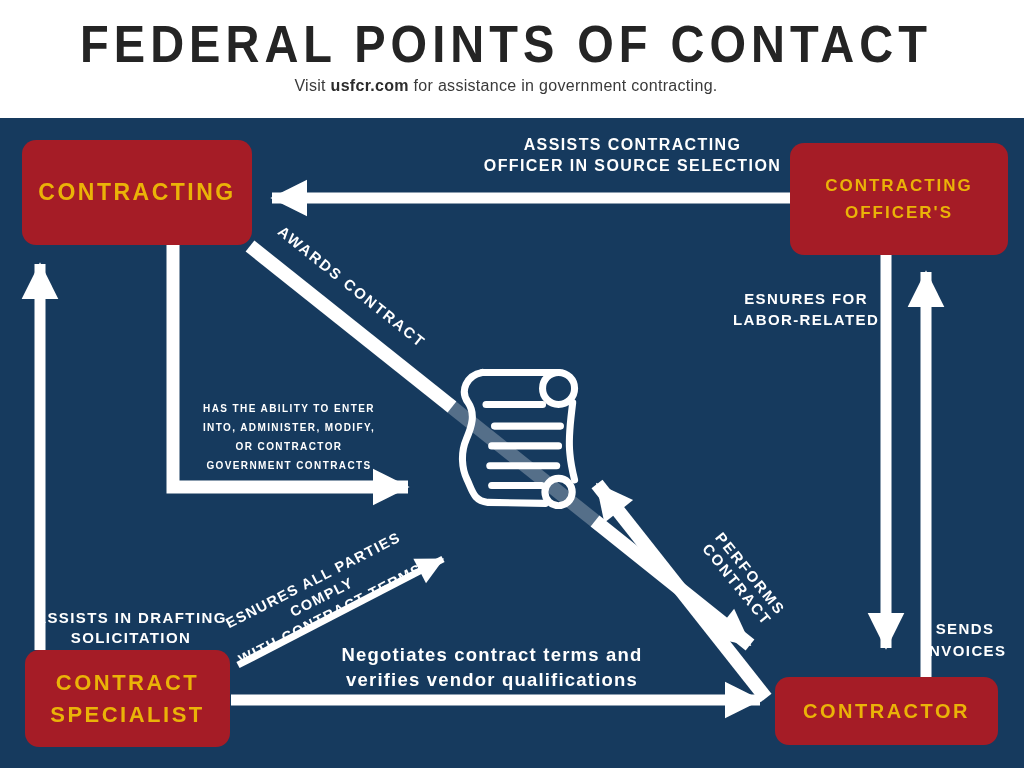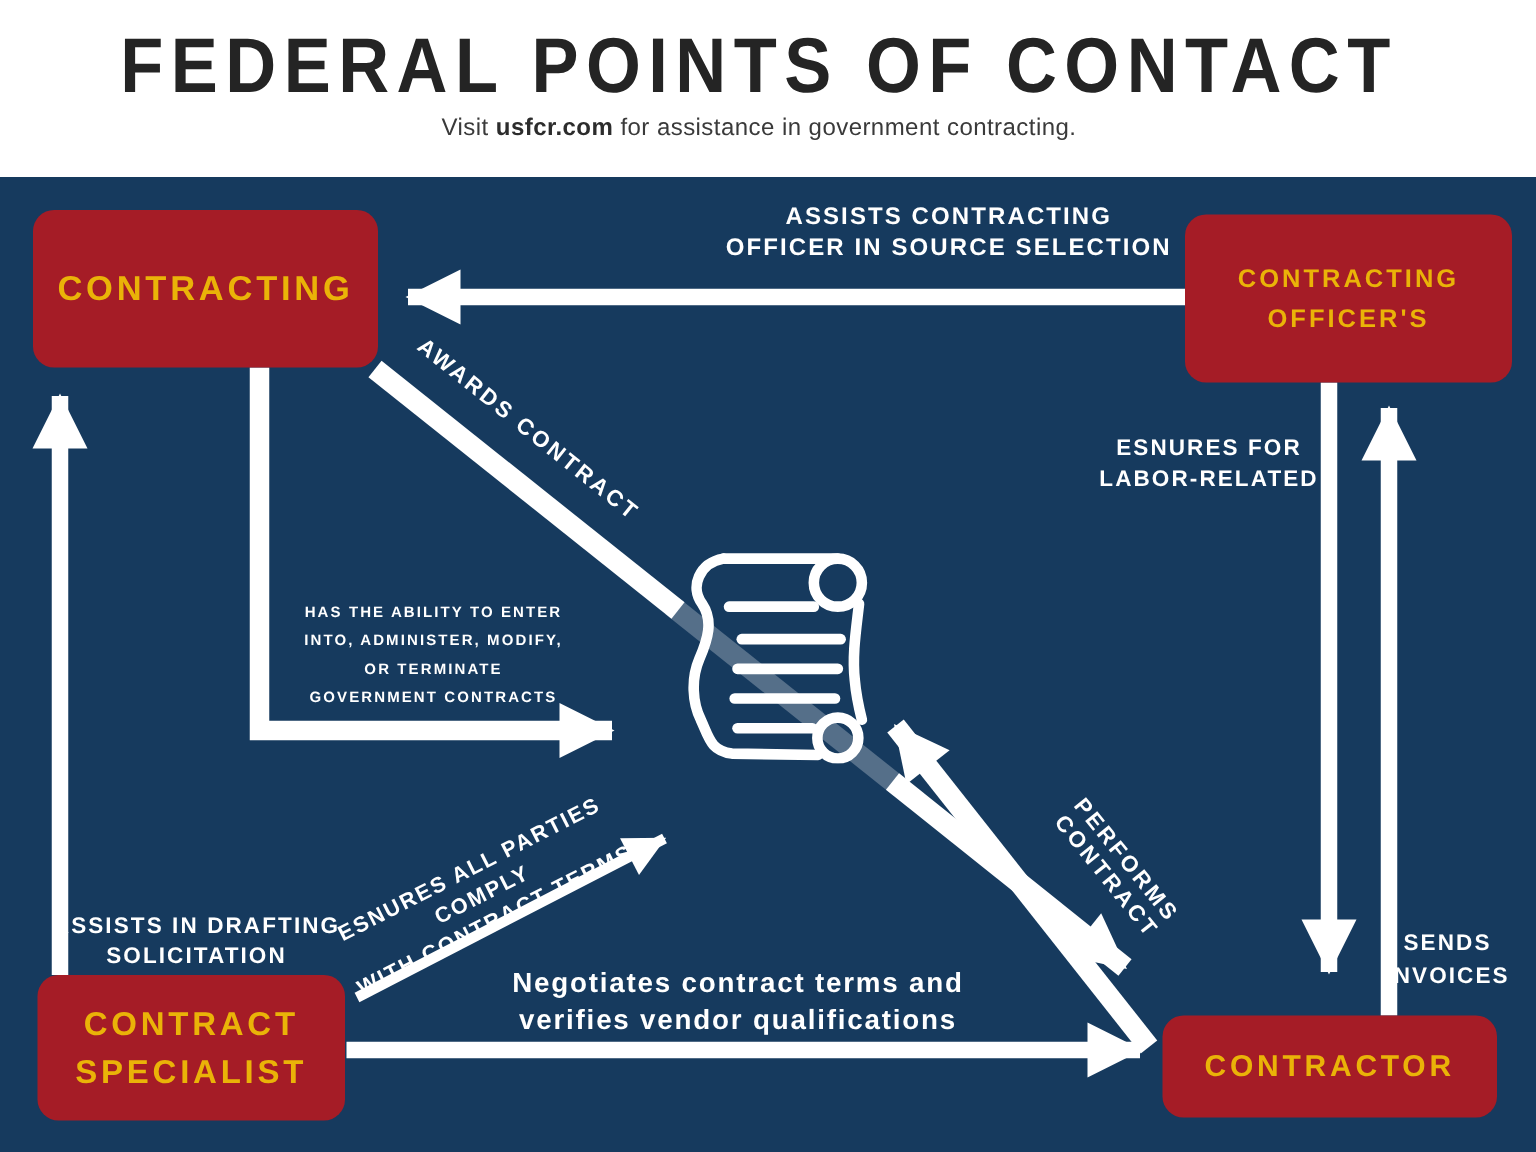--- a/index.html
+++ b/index.html
@@ -134,21 +134,21 @@
     </div>
 
     <div class="lbl lbl-inspects">
       <span>ESNURES FOR</span>
       <span>LABOR-RELATED</span>
     </div>
 
     <div class="lbl lbl-has-ability">
       <span>HAS THE ABILITY TO ENTER</span>
       <span>INTO, ADMINISTER, MODIFY,</span>
-      <span>OR TERMINATE</span>
+      <span>OR CONTRACTOR</span>
       <span>GOVERNMENT CONTRACTS</span>
     </div>
 
     <div class="lbl lbl-performs">
       <span>PERFORMS CONTRACT</span>
     </div>
 
     <div class="lbl lbl-ensures">
       <span>ESNURES ALL PARTIES COMPLY</span>
       <span>WITH CONTRACT TERMS</span>

